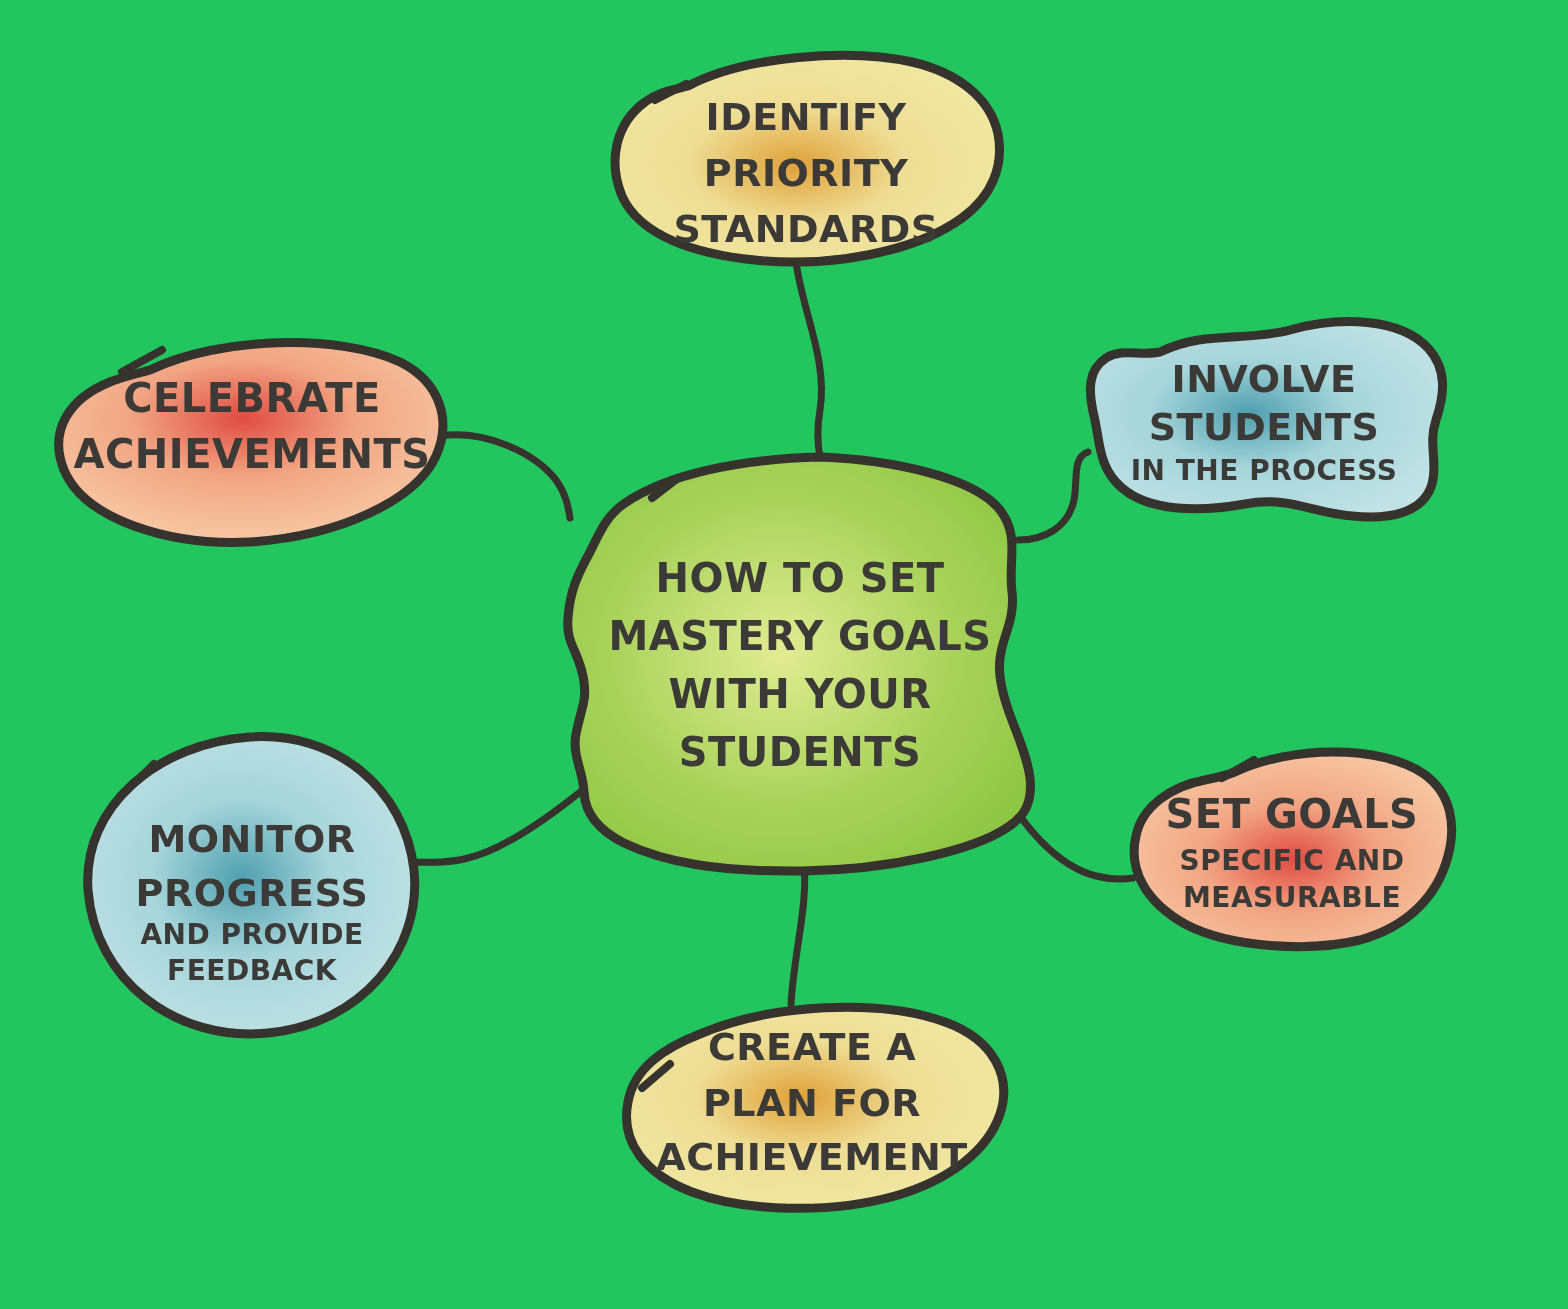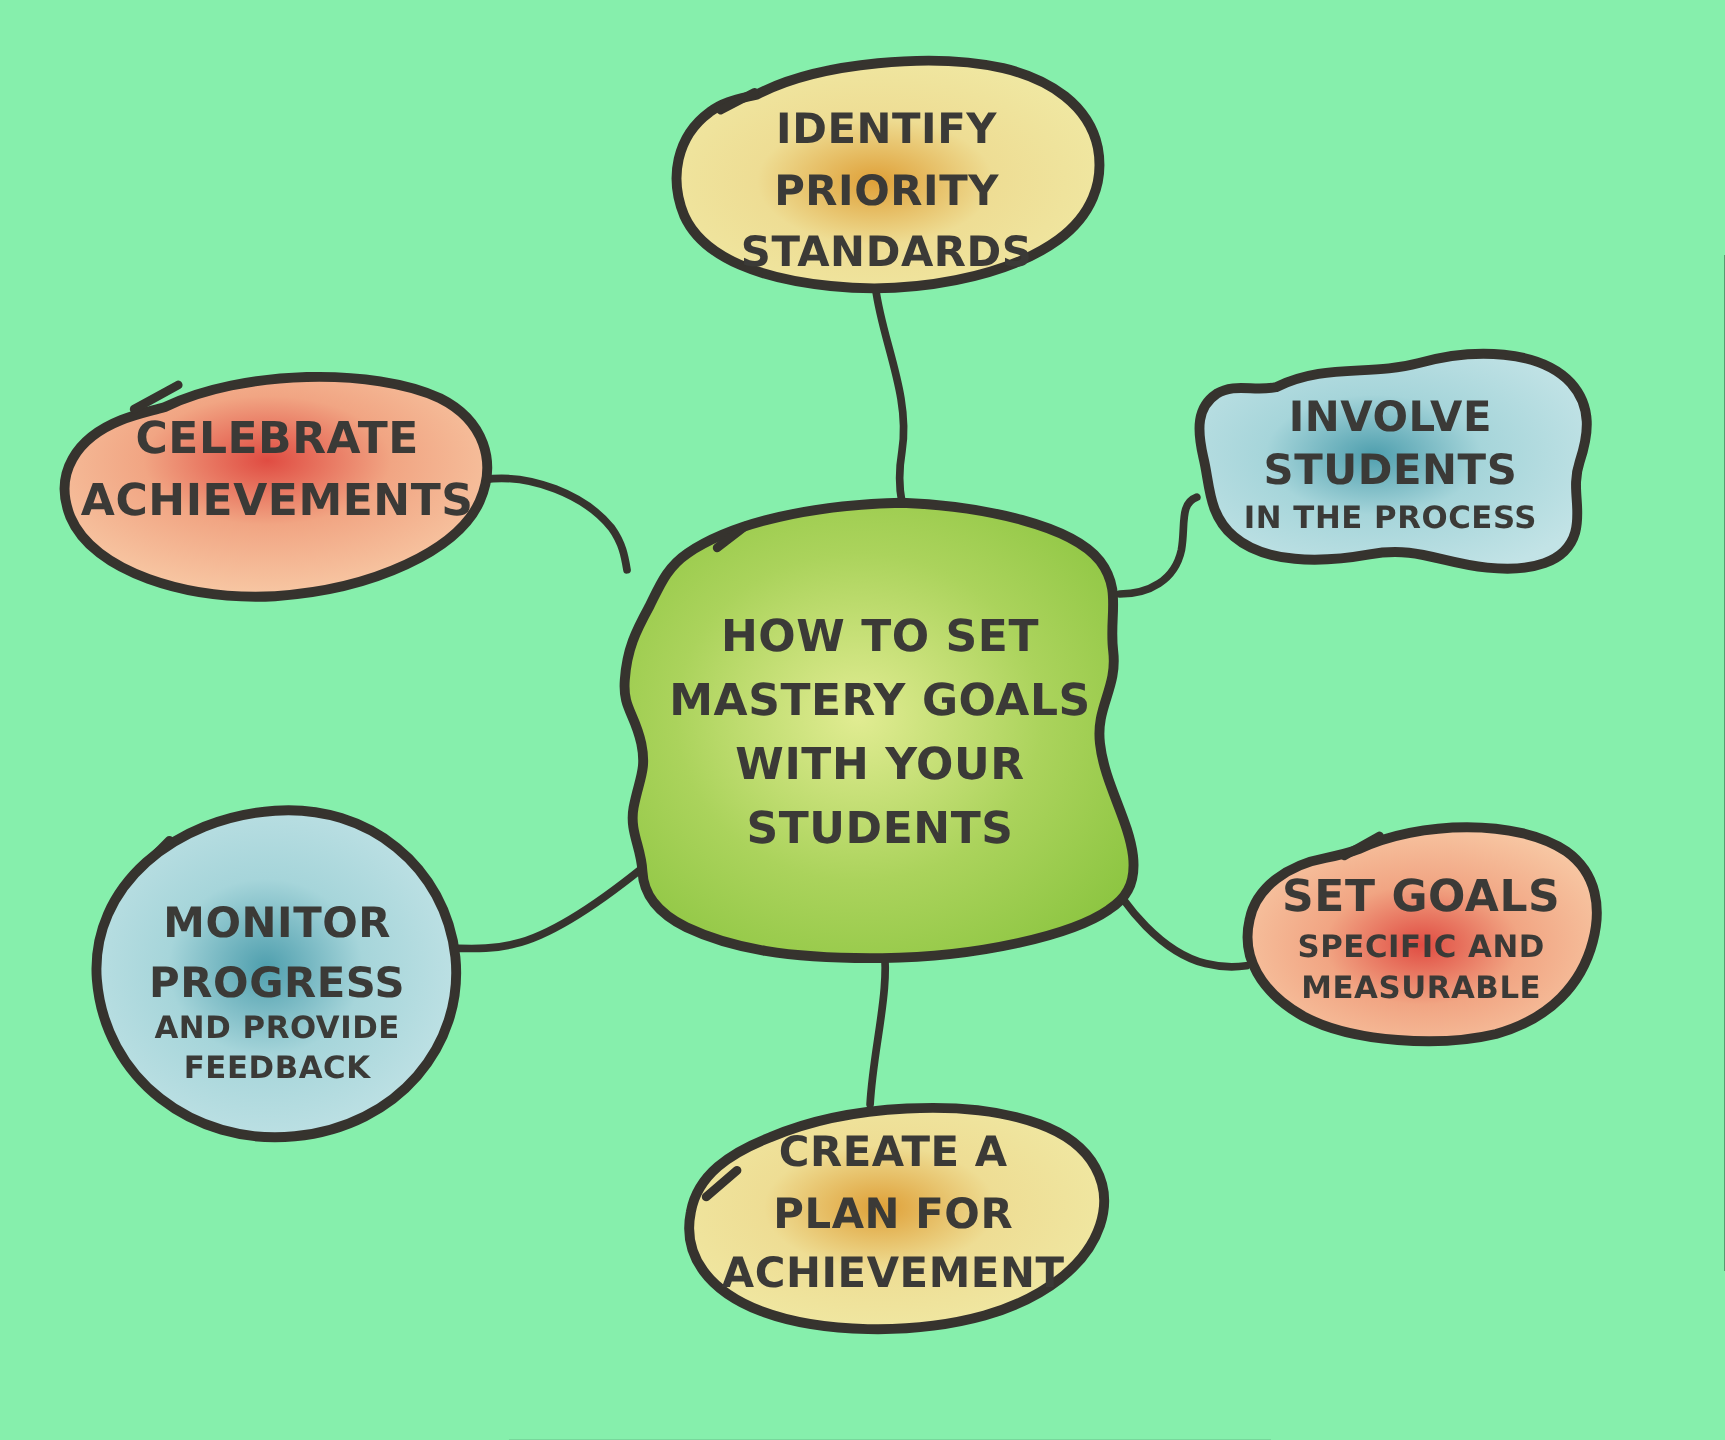--- a/index.html
+++ b/index.html
@@ -3,21 +3,21 @@
 <meta charset="utf-8">
 <style>
   html, body {
     margin: 0;
     padding: 0;
     background: #000000;
   }
   .canvas {
     width: 1568px;
     height: 1309px;
-    background: #86efac;
+    background: #22c55e;
     position: relative;
     overflow: hidden;
   }
   svg { display: block; }
   text {
     font-family: "DejaVu Sans", sans-serif;
     font-weight: 700;
     fill: #3b3a37;
     text-anchor: middle;
     letter-spacing: 0.5px;

